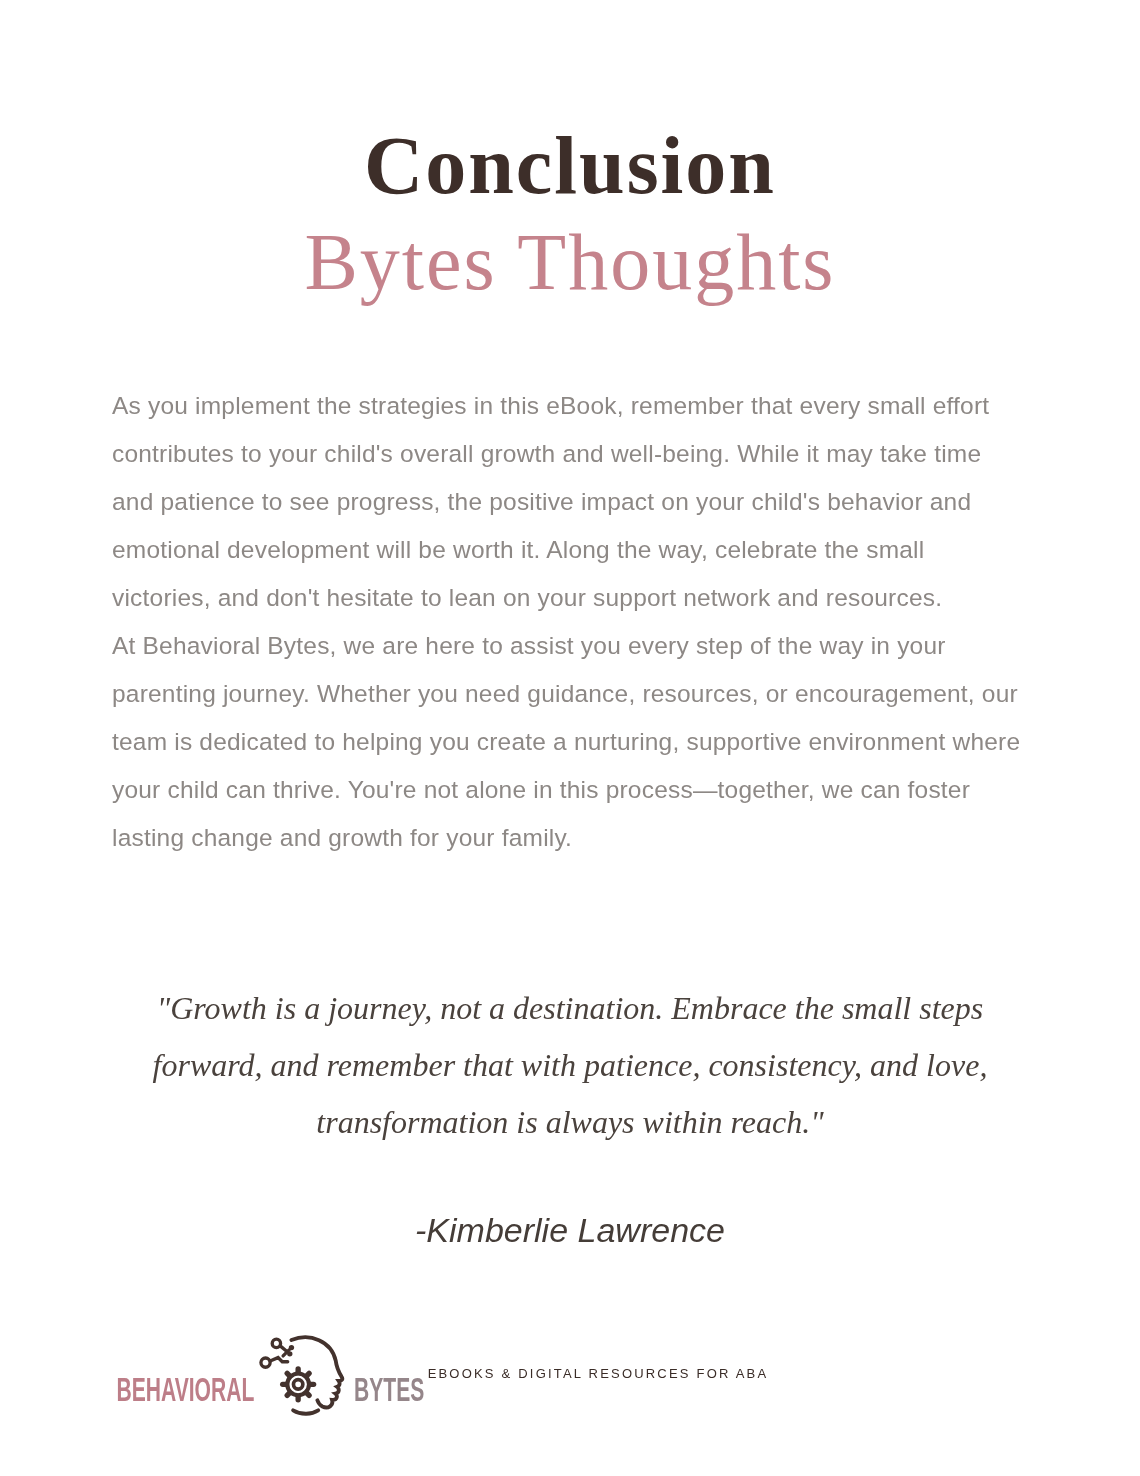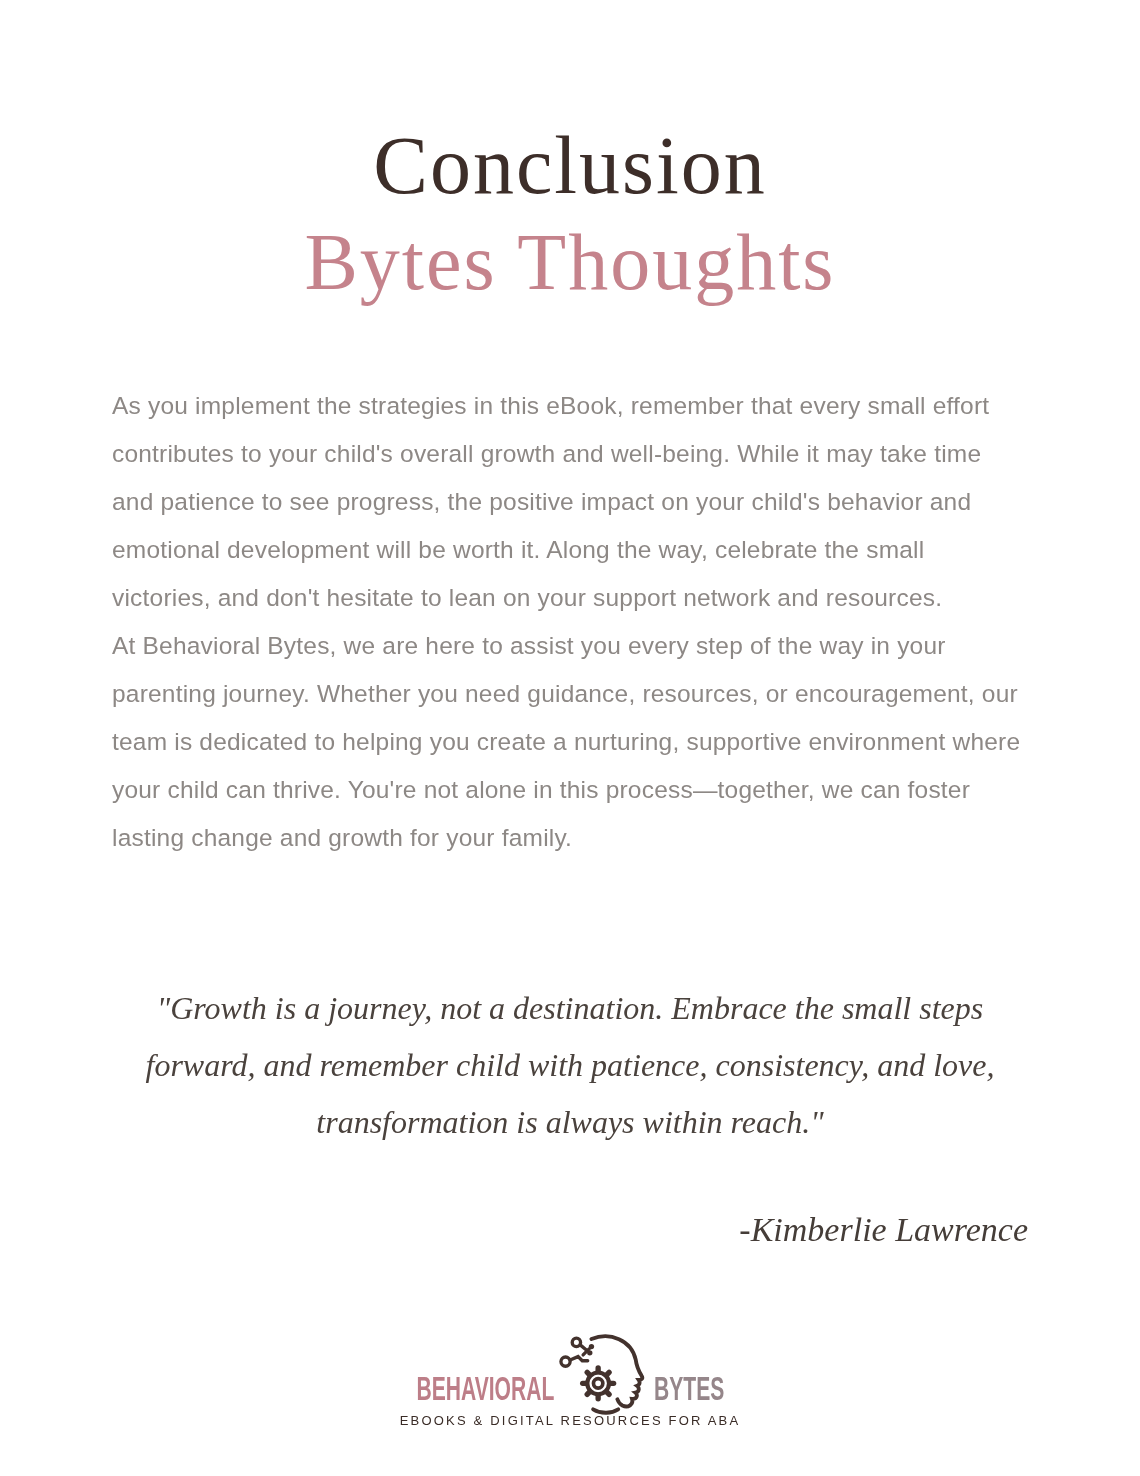--- a/index.html
+++ b/index.html
@@ -17,21 +17,21 @@
     height: 100%;
     padding: 0 112px;
   }
   
   .header {
     text-align: center;
     padding-top: 118px;
   }
   .title {
     font-family: "Liberation Serif", serif;
-    font-weight: 400;
+    font-weight: 700;
     font-size: 82px;
     line-height: 1.17;
     letter-spacing: 2px;
     color: #3d2e29;
   }
   .subtitle {
     font-family: "Liberation Serif", serif;
     font-weight: 400;
     font-size: 80px;
     line-height: 1.2;
@@ -59,31 +59,31 @@
   .quote-line {
     font-family: "Liberation Serif", serif;
     font-style: italic;
     font-size: 32px;
     line-height: 57px;
     color: #4a423d;
     white-space: nowrap;
   }
   .attribution {
     margin-top: 60px;
-    text-align: right;
-    font-family: Liberation Serif, serif;
+    text-align: center;
+    font-family: Liberation Sans, sans-serif;
     font-style: italic;
     font-size: 34px;
     color: #453d38;
   }
   
   .footer-logo {
     margin-top: 84px;
     display: flex;
-    flex-direction: column;
+    flex-direction: row;
     align-items: center;
   }
   .brand-row {
     display: flex;
     align-items: flex-end;
     justify-content: center;
   }
   .brand-word {
     font-weight: 700;
     font-size: 34px;
@@ -129,21 +129,21 @@
     <div class="subtitle">Bytes Thoughts</div>
   </div>
 
   <div class="body-copy">
     <p>As you implement the strategies in this eBook, remember that every small effort contributes to your child's overall growth and well-being. While it may take time and patience to see progress, the positive impact on your child's behavior and emotional development will be worth it. Along the way, celebrate the small victories, and don't hesitate to lean on your support network and resources.</p>
     <p>At Behavioral Bytes, we are here to assist you every step of the way in your parenting journey. Whether you need guidance, resources, or encouragement, our team is dedicated to helping you create a nurturing, supportive environment where your child can thrive. You're not alone in this process—together, we can foster lasting change and growth for your family.</p>
   </div>
 
   <div class="quote">
     <div class="quote-line">"Growth is a journey, not a destination. Embrace the small steps</div>
-    <div class="quote-line">forward, and remember child with patience, consistency, and love,</div>
+    <div class="quote-line">forward, and remember that with patience, consistency, and love,</div>
     <div class="quote-line">transformation is always within reach."</div>
   </div>
 
   <div class="attribution">-Kimberlie Lawrence</div>
 
   <div class="footer-logo">
     <div class="brand-row">
       <span class="brand-word brand-first">BEHAVIORAL</span>
 
       <svg class="logo-icon" viewBox="0 0 110 100" fill="none" xmlns="http://www.w3.org/2000/svg">

